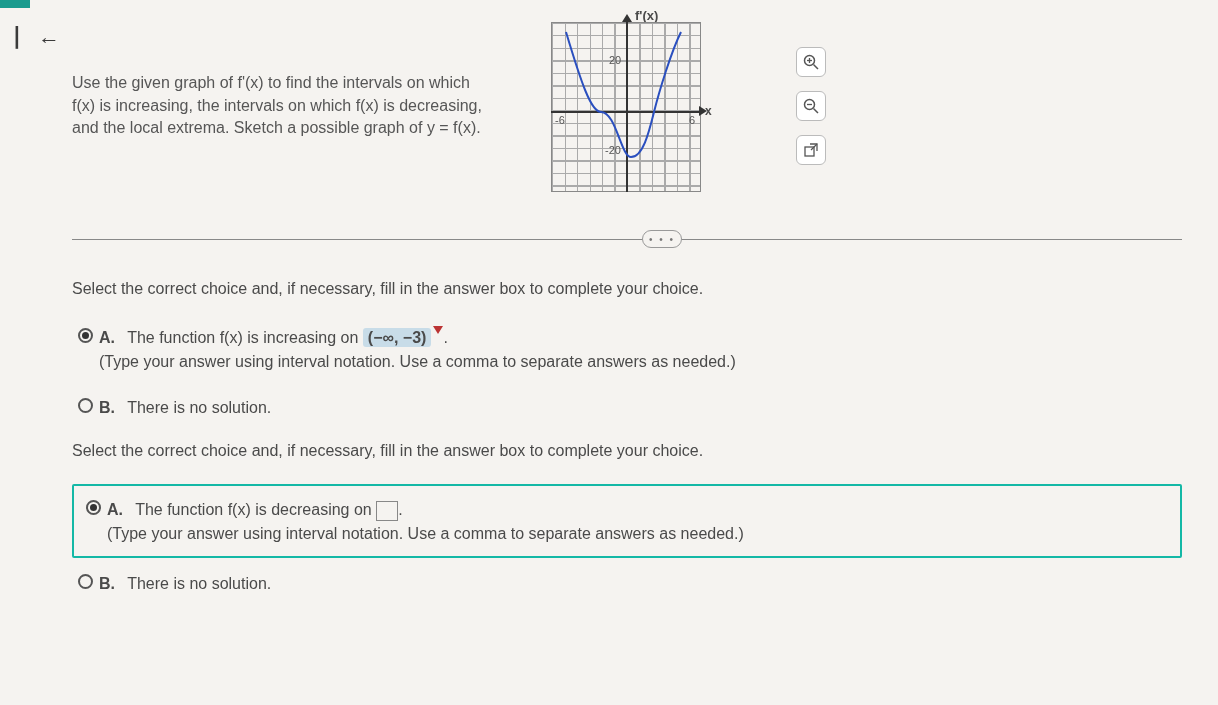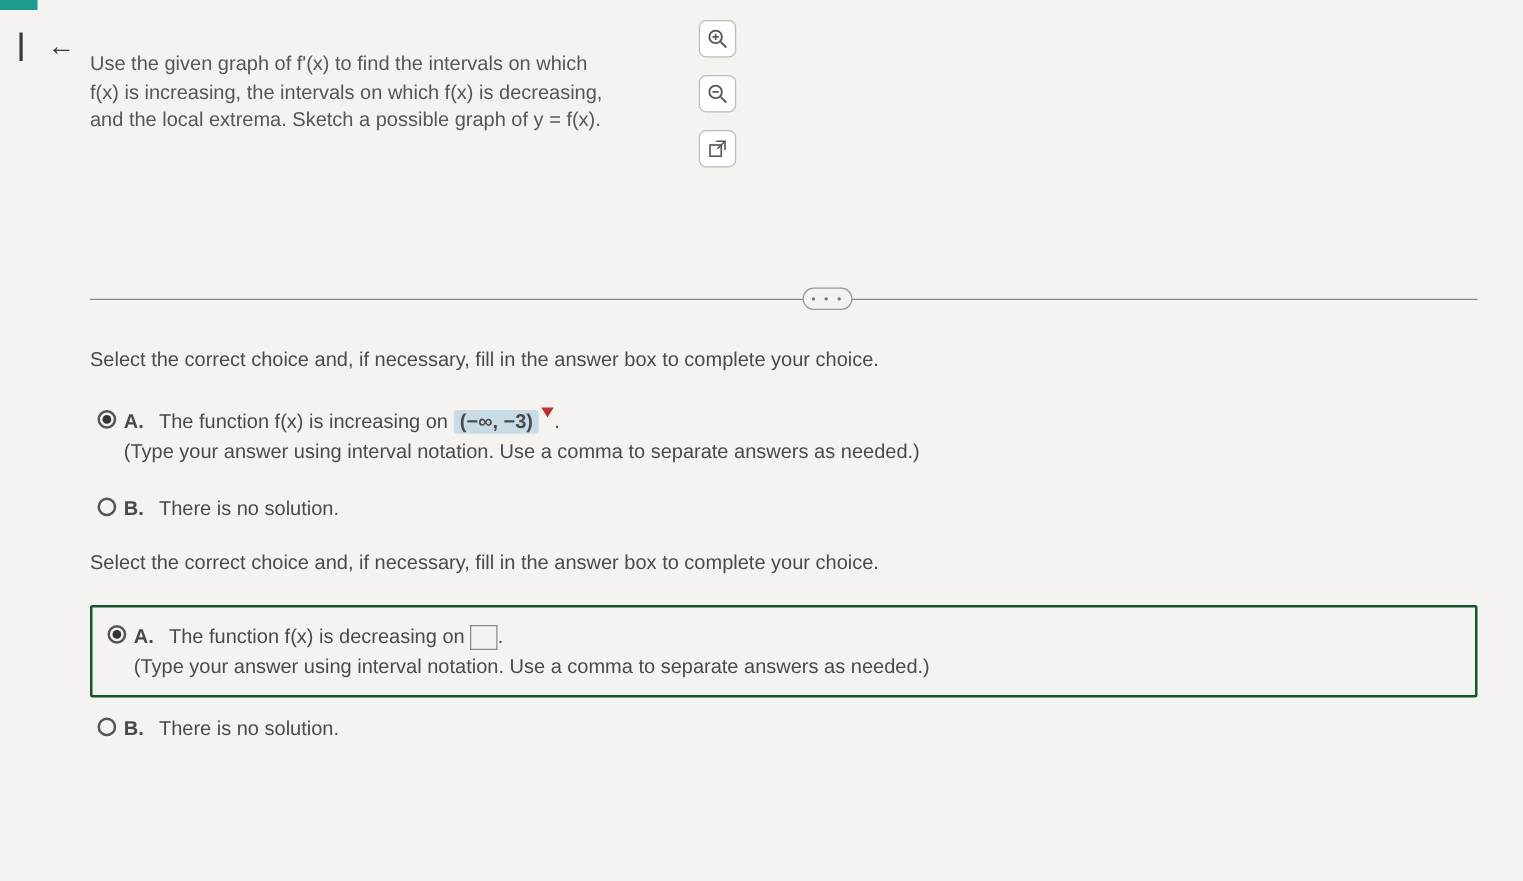--- a/index.html
+++ b/index.html
@@ -163,38 +163,54 @@
     vertical-align:top;
     margin-left:2px;
   }
   .answer-box {
     display:inline-block;
     width:22px; height:20px;
     border:1px solid #888;
     vertical-align:middle;
   }
   .active-block {
-    border:2px solid #14532d;
+    border:2px solid #14b8a6;
     border-radius:2px;
     padding:8px 6px 6px 6px;
     margin-bottom:10px;
   }
 </style>
 </head>
 <body>
 
 <div class="teal-bar"></div>
 
 <div class="back-btn">
   <span>⎸←</span>
 </div>
 
 <div class="top-area">
   <div class="question-text">Use the given graph of f'(x) to find the intervals on which f(x) is increasing, the intervals on which f(x) is decreasing, and the local extrema. Sketch a possible graph of y = f(x).</div>
 
+  <div class="graph-wrap">
+    <div class="graph-label-y">f'(x)</div>
+    <div class="graph-label-x">x</div>
+    <div class="graph-grid"></div>
+    <div class="axis-h"></div>
+    <div class="axis-v"></div>
+    <div class="arrow-r"></div>
+    <div class="arrow-u"></div>
+    <div class="tick-20">20</div>
+    <div class="tick-neg20">-20</div>
+    <div class="tick-neg6">-6</div>
+    <div class="tick-6">6</div>
+    <svg class="curve" viewBox="0 0 150 170">
+      <path d="M 15 10 C 30 60, 40 90, 50 90 C 65 90, 70 135, 80 135 C 92 135, 98 110, 103 90 C 108 70, 120 30, 130 10" stroke="#2a4fbf" stroke-width="2" fill="none"></path>
+    </svg>
+  </div>
 
   <div class="tool-col">
     <div class="tool-btn">
       <svg width="16" height="16" viewBox="0 0 16 16">
           <circle cx="6.5" cy="6.5" r="5" stroke="#555" stroke-width="1.5" fill="none"></circle>
           <line x1="10.5" y1="10.5" x2="15" y2="15" stroke="#555" stroke-width="1.5"></line>
           <line x1="4" y1="6.5" x2="9" y2="6.5" stroke="#555" stroke-width="1.3"></line>
           <line x1="6.5" y1="4" x2="6.5" y2="9" stroke="#555" stroke-width="1.3"></line>
         </svg>
     </div>

